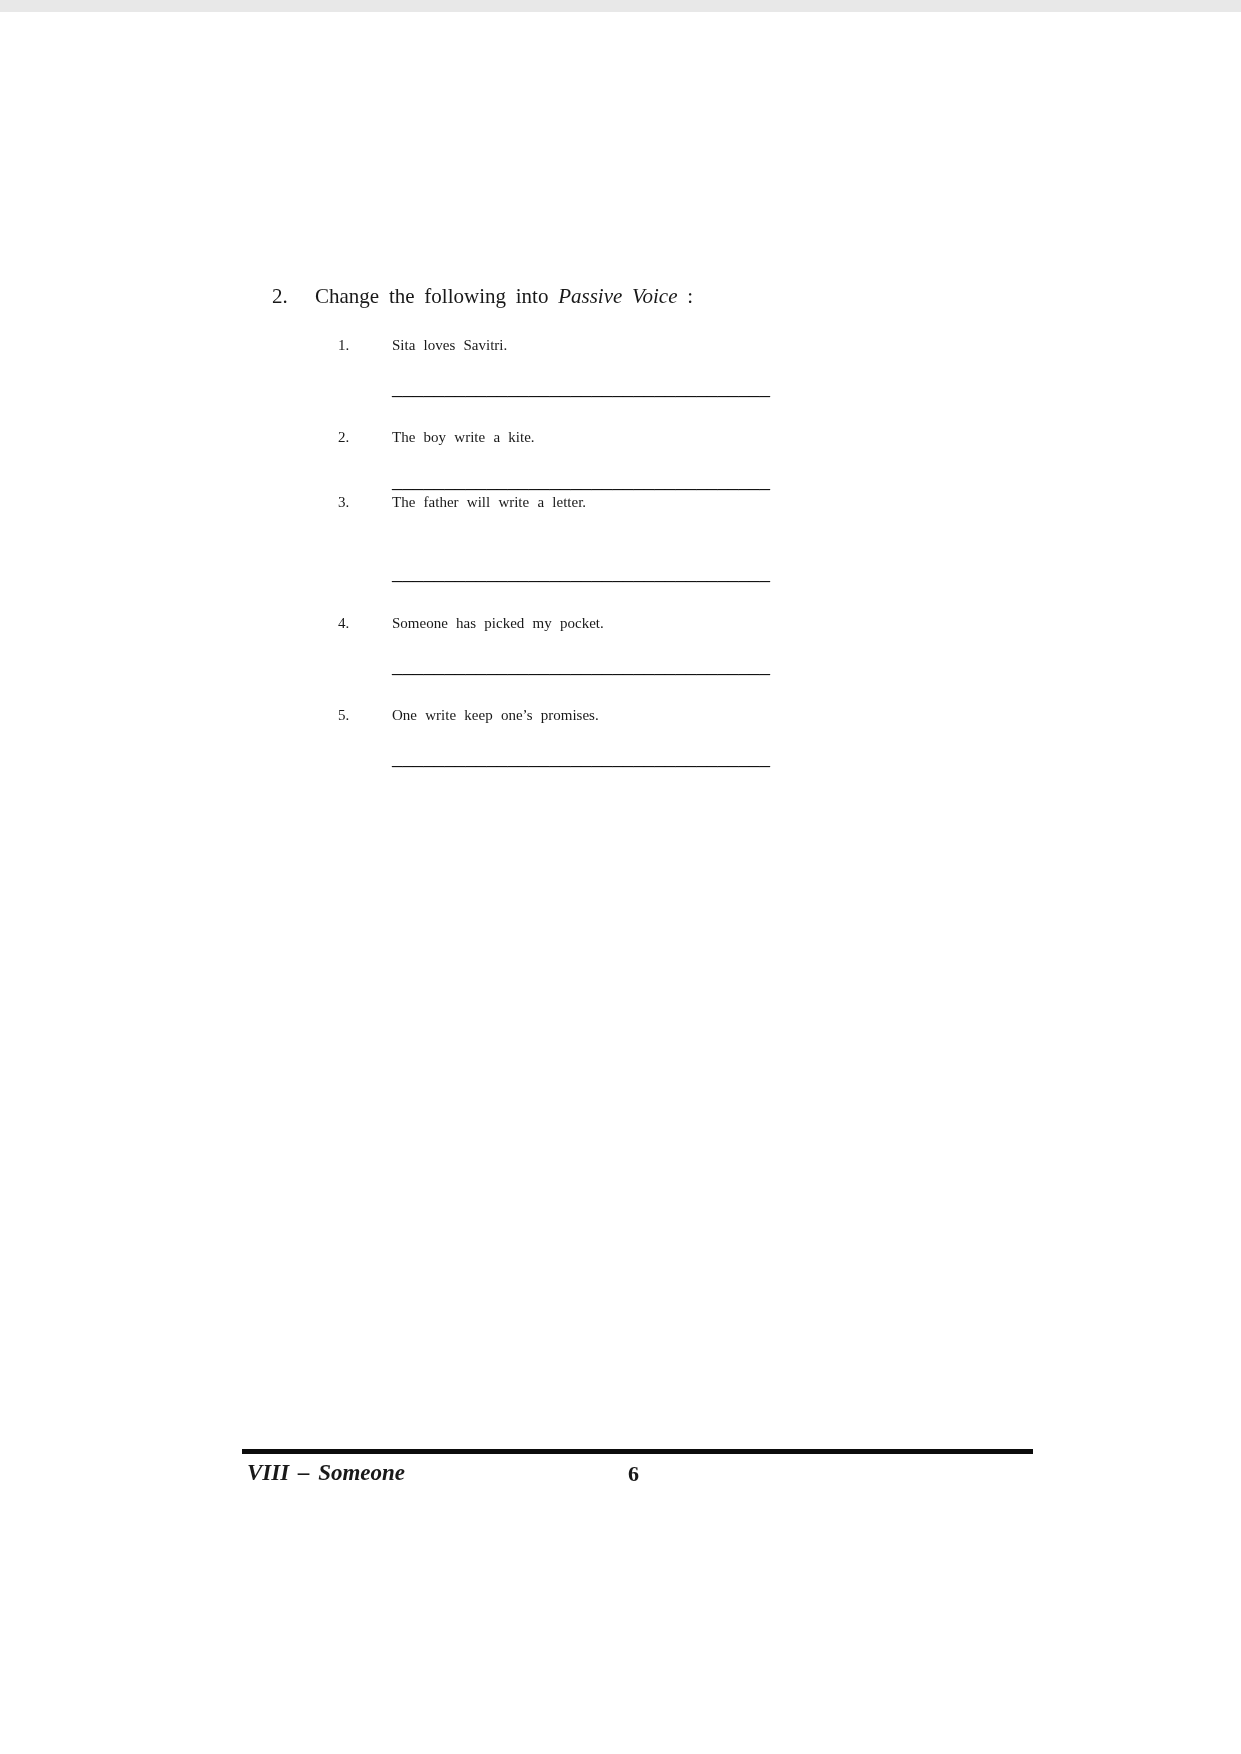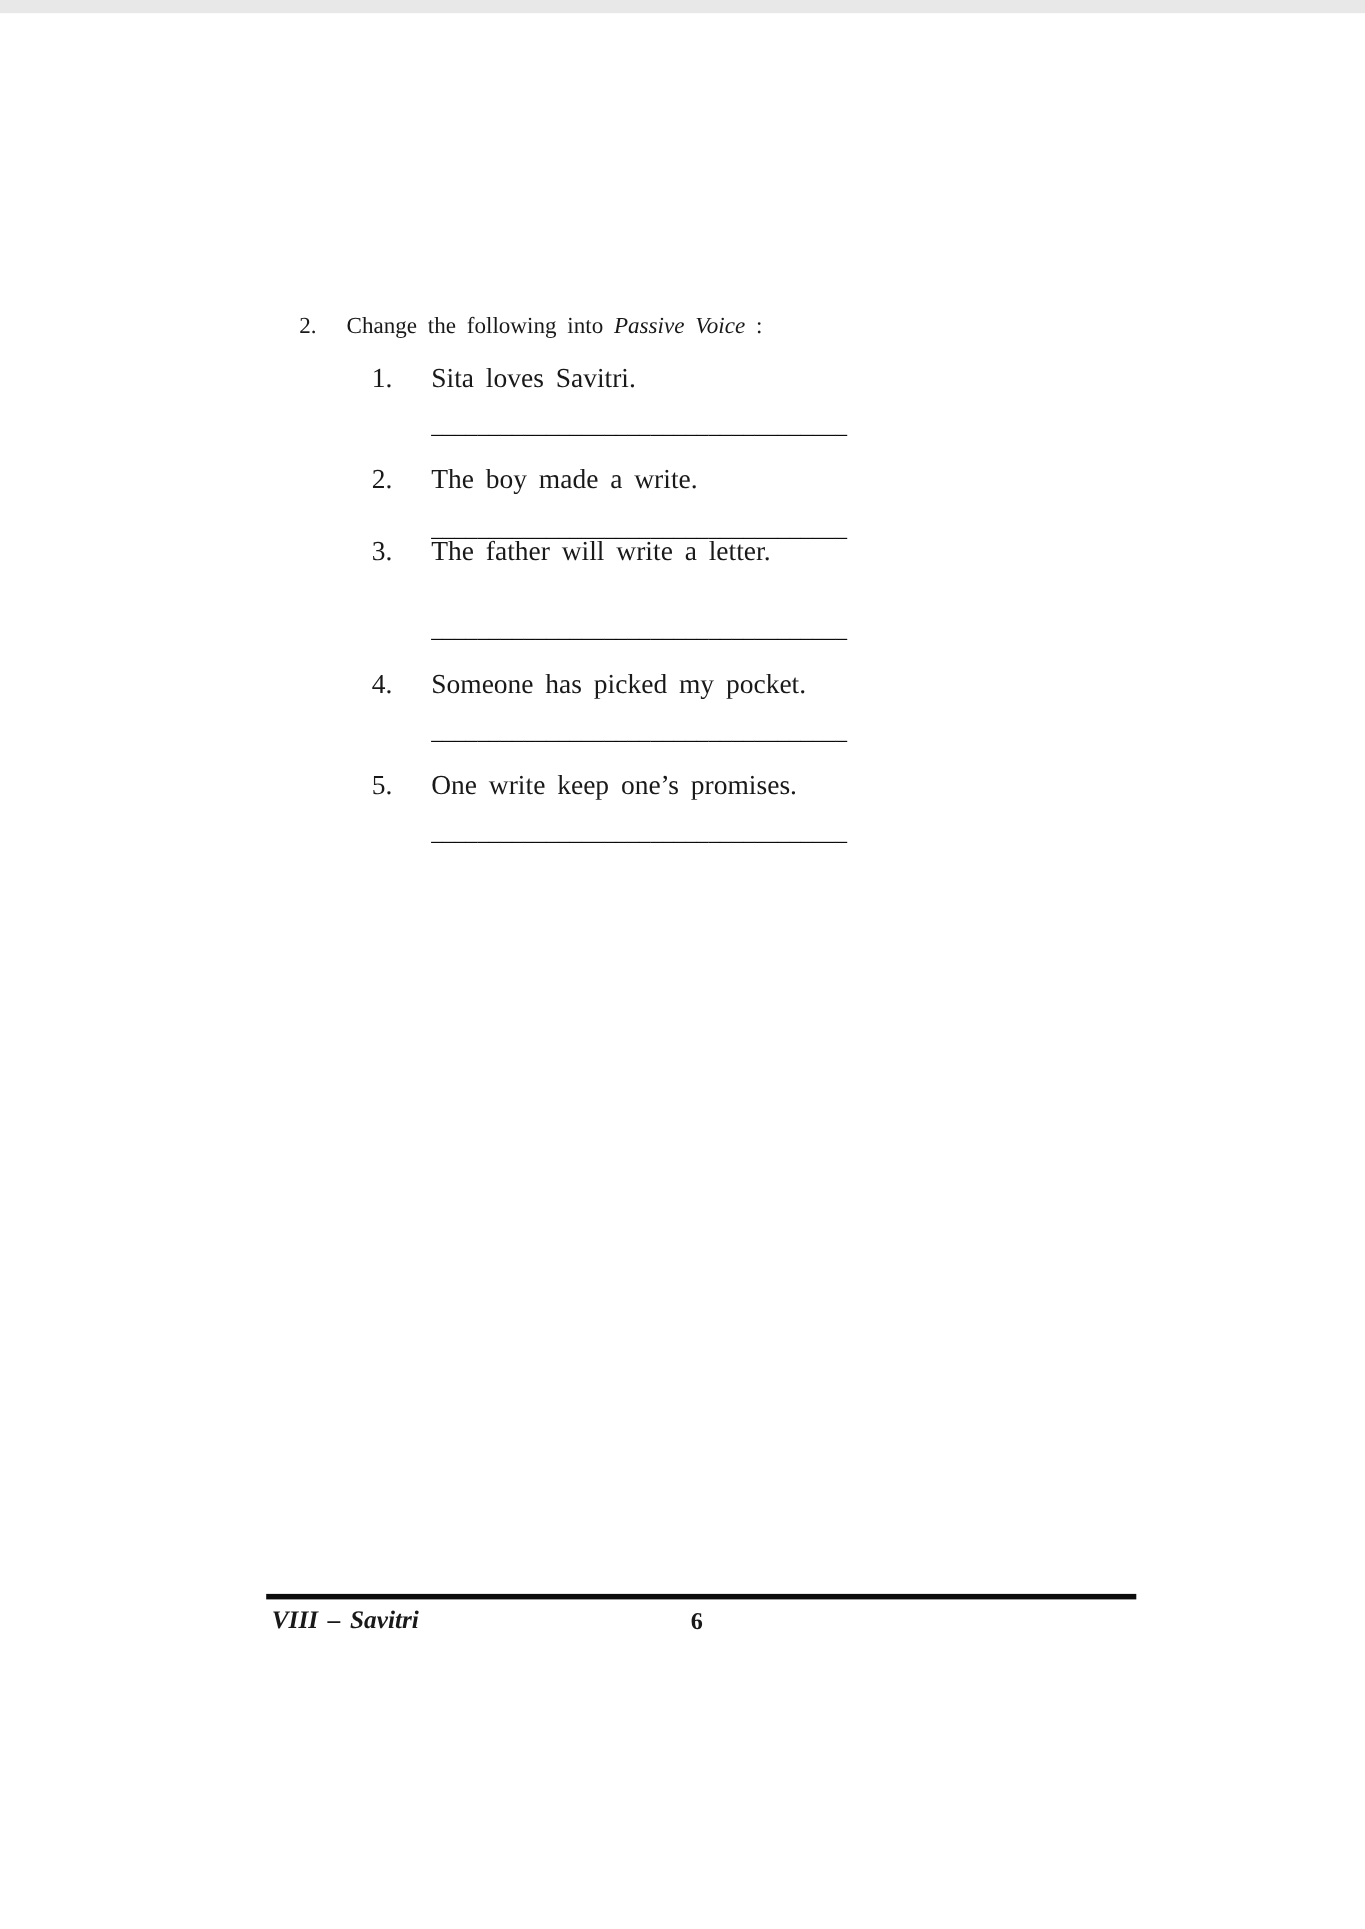--- a/index.html
+++ b/index.html
@@ -24,21 +24,21 @@
     white-space: nowrap;
   }
   .q-num {
     display: inline-block;
     width: 43px;
   }
   .prompt-italic { font-style: italic; }
   .item-row {
     position: absolute;
     left: 338px;
-    font-size: 25px;
+    font-size: 15px;
     line-height: 26px;
     word-spacing: 4.5px;
     white-space: nowrap;
   }
   .item-num {
     display: inline-block;
     width: 54px;
   }
   .answer-blank {
     position: absolute;
@@ -85,36 +85,36 @@
     <span class="prompt-italic">Passive Voice</span>
     <span>:</span>
   </div>
 
   <div class="item-row" style="top:320px">
     <span class="item-num">1.</span><span>Sita loves Savitri.</span>
   </div>
   <div class="answer-blank" style="top:365px">____________________________________</div>
 
   <div class="item-row" style="top:412px">
-    <span class="item-num">2.</span><span>The boy made a write.</span>
+    <span class="item-num">2.</span><span>The boy write a kite.</span>
   </div>
   <div class="answer-blank" style="top:458px">____________________________________</div>
 
   <div class="item-row" style="top:477px">
     <span class="item-num">3.</span><span>The father will write a letter.</span>
   </div>
   <div class="answer-blank" style="top:550px">____________________________________</div>
 
   <div class="item-row" style="top:598px">
     <span class="item-num">4.</span><span>Someone has picked my pocket.</span>
   </div>
   <div class="answer-blank" style="top:643px">____________________________________</div>
 
   <div class="item-row" style="top:690px">
     <span class="item-num">5.</span><span>One write keep one’s promises.</span>
   </div>
   <div class="answer-blank" style="top:735px">____________________________________</div>
 
   <div class="footer-rule"></div>
-  <div class="footer-label">VIII – Savitri</div>
+  <div class="footer-label">VIII – Someone</div>
   <div class="footer-page">6</div>
 
 </div>
 
 </body></html>

